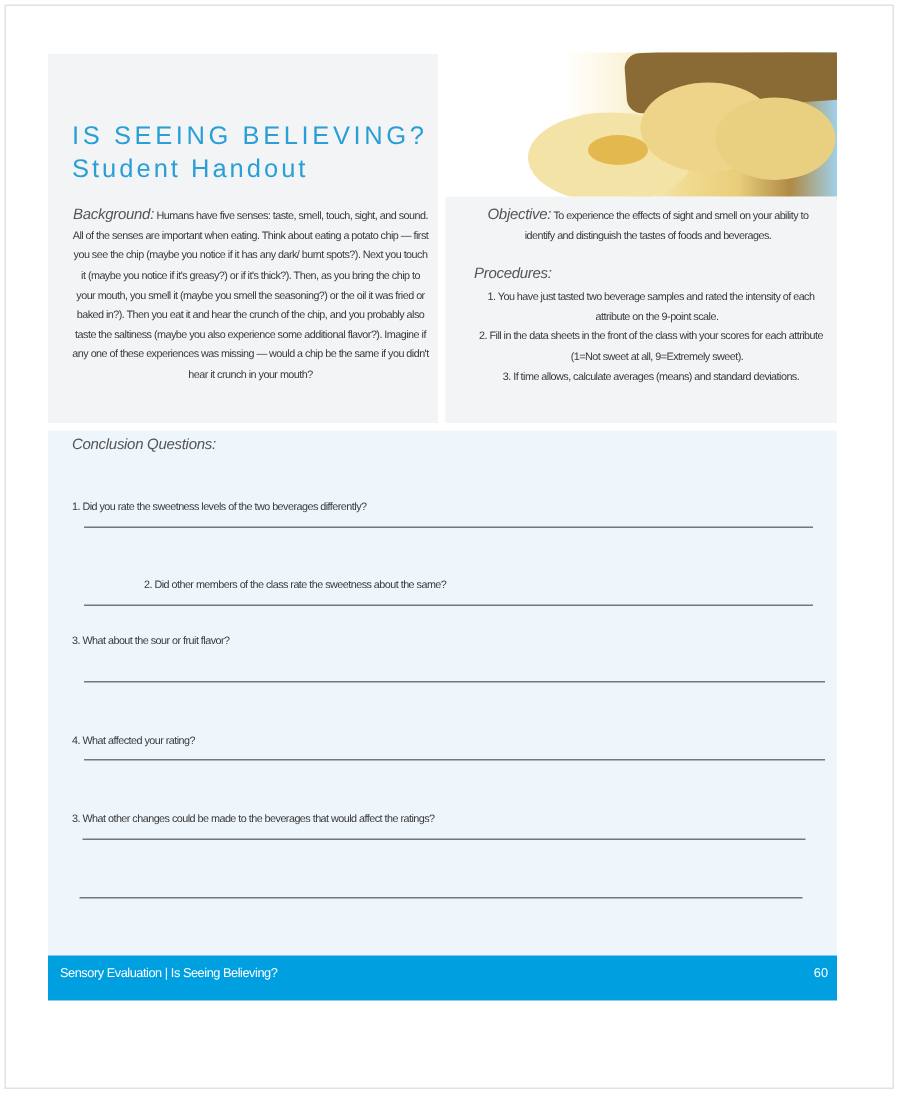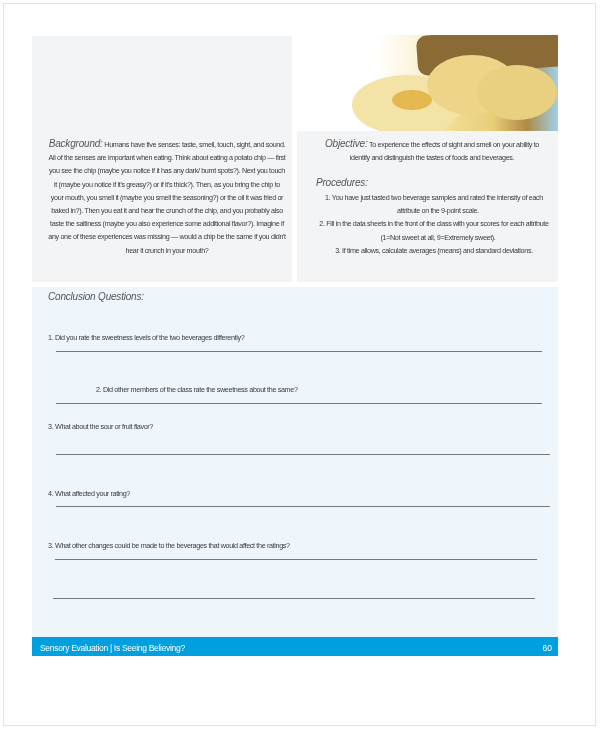--- a/index.html
+++ b/index.html
@@ -19,41 +19,43 @@
   .lead { font-style:italic; font-size:10px; color:#555; letter-spacing:-0.2px; }
   .background { position:absolute; left:48px; top:137px; width:238px; }
   .objective { position:absolute; left:316px; top:137px; width:232px; }
   .procedures-head { position:absolute; left:316px; top:177px; }
   .procedures { position:absolute; left:316px; top:191px; width:236px; margin:0; padding:0; list-style:none; }
   .procedures li { padding-left:8px; text-indent:-8px; }
   .panel-bottom { position:absolute; left:32px; top:287px; width:526px; height:350px; background:#eef5fb; }
   .concl-head { position:absolute; left:48px; top:291px; }
   .question { position:absolute; left:48px; font-size:7.2px; color:#3a3a3a; letter-spacing:-0.35px;margin-top:14px; }
   .answer-line { position:absolute; height:0; border-top:1.5px solid #777; }
-  .footer { position:absolute; left:32px; top:637px; width:526px; height:19px; background:#00a0e0; color:#ffffff; }
+  .footer { position:absolute; left:32px; top:637px; width:526px; height:30px; background:#00a0e0; color:#ffffff; }
   .footer-left { position:absolute; left:8px; top:6px; font-size:8.5px; letter-spacing:-0.3px; }
   .footer-right { position:absolute; right:6px; top:6px; font-size:8.5px; }
 </style>
 </head>
 <body>
 
 <div class="page-border"></div>
 
 <div class="panel-top-left"></div>
 <div class="panel-top-right"></div>
 
 <div class="chips-image">
   <div class="bag"></div>
   <div class="chip" style="left:55px;top:40px;width:110px;height:60px;background:#f3e3a6;"></div>
   <div class="chip" style="left:130px;top:20px;width:90px;height:60px;background:#eed488;"></div>
   <div class="chip" style="left:180px;top:30px;width:80px;height:55px;background:#e9cf80;"></div>
   <div class="chip" style="left:95px;top:55px;width:40px;height:20px;background:#e3b94f;"></div>
 </div>
 
 <h1 class="title">
+  <span>IS SEEING BELIEVING?</span>
+  <span class="line2">Student Handout</span>
 </h1>
 
 <div class="background body-text">
   <span class="lead">Background:</span><span> Humans have five senses: taste, smell, touch, sight, and sound.  All of the senses are important when eating.  Think about eating a potato chip — first you see the chip (maybe you notice if it has any dark/ burnt spots?).  Next you touch it (maybe you notice if it's greasy?) or if it's thick?).  Then, as you bring the chip to your mouth, you smell it (maybe you smell the seasoning?) or the oil it was fried or baked in?).  Then you eat it and hear the crunch of the chip, and you probably also taste the saltiness (maybe you also experience some additional flavor?).  Imagine if any one of these experiences was missing — would a chip be the same if you didn't hear it crunch in your mouth?</span>
 </div>
 
 <div class="objective body-text">
   <span class="lead">Objective:</span><span> To experience the effects of sight and smell on your ability to identify and distinguish the tastes of foods and beverages.</span>
 </div>
 

